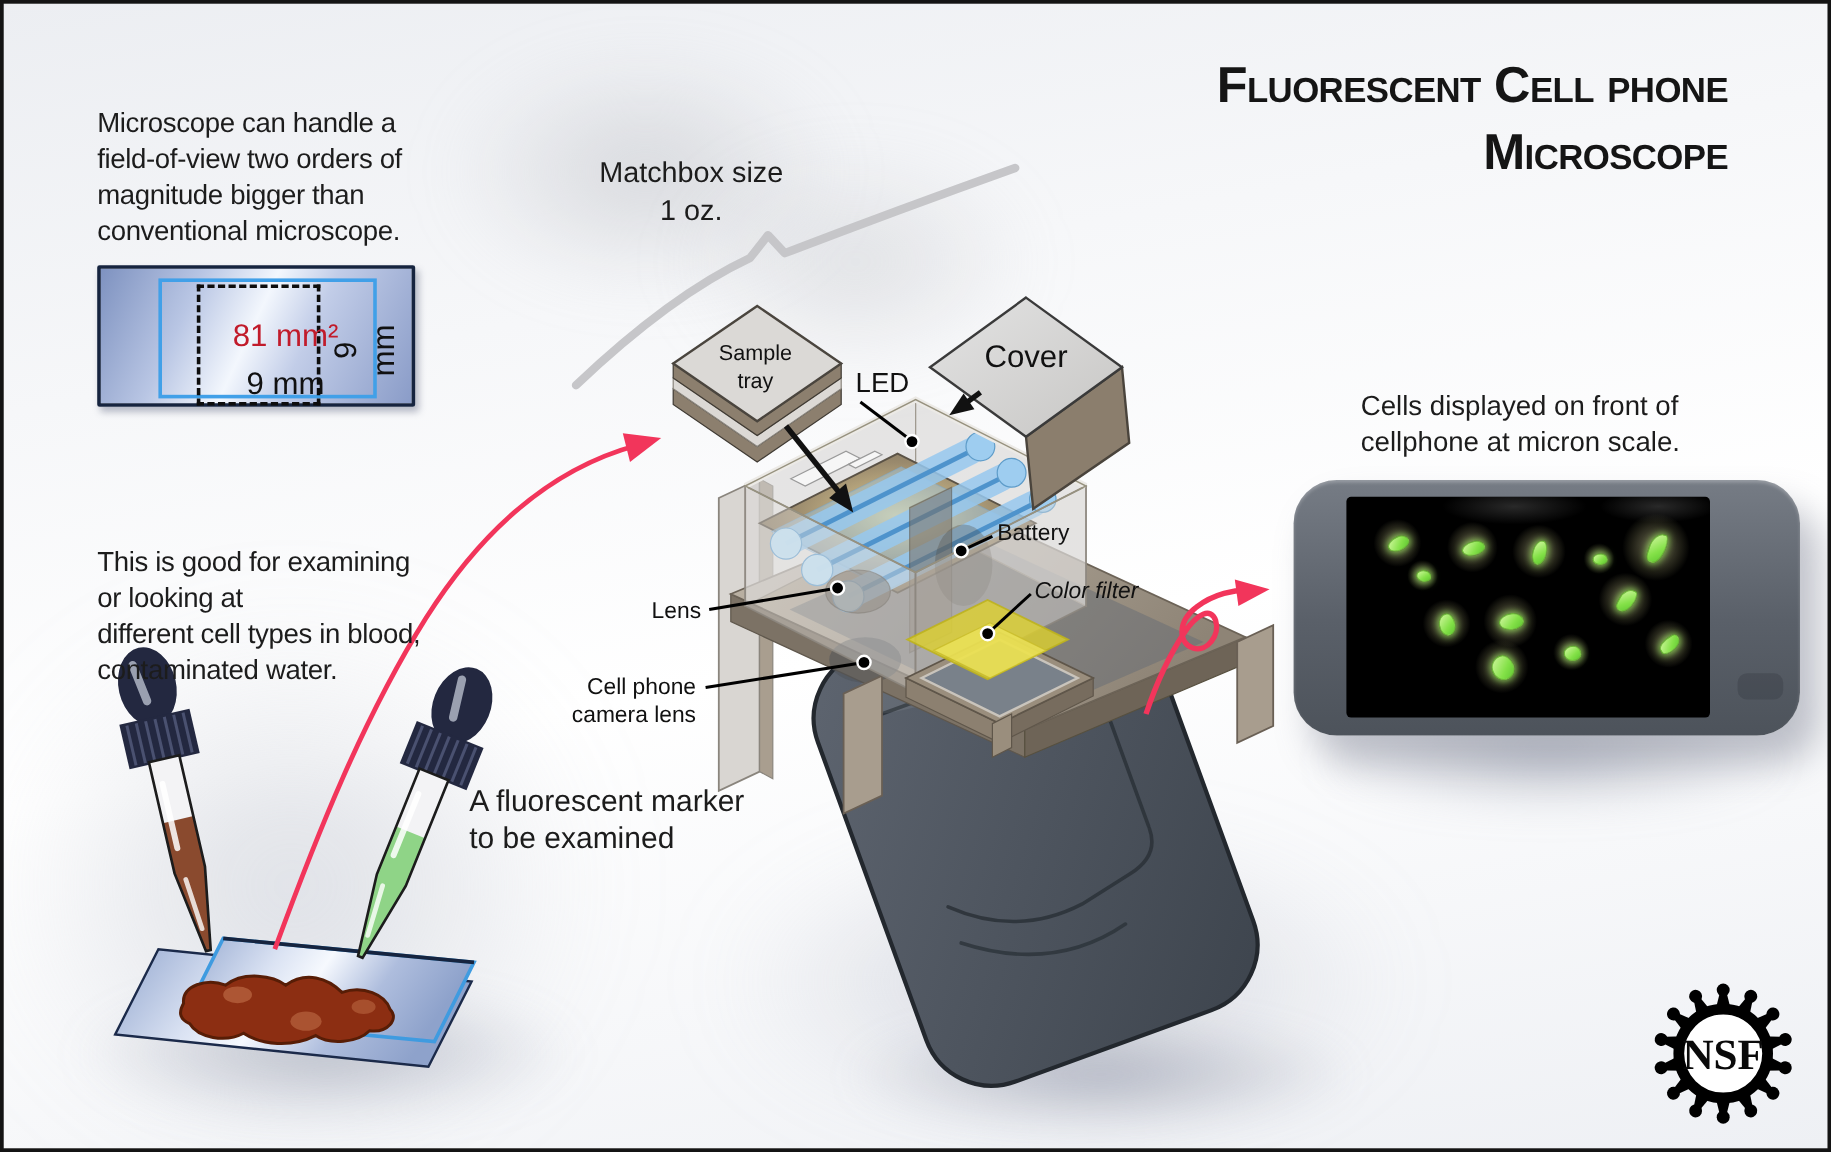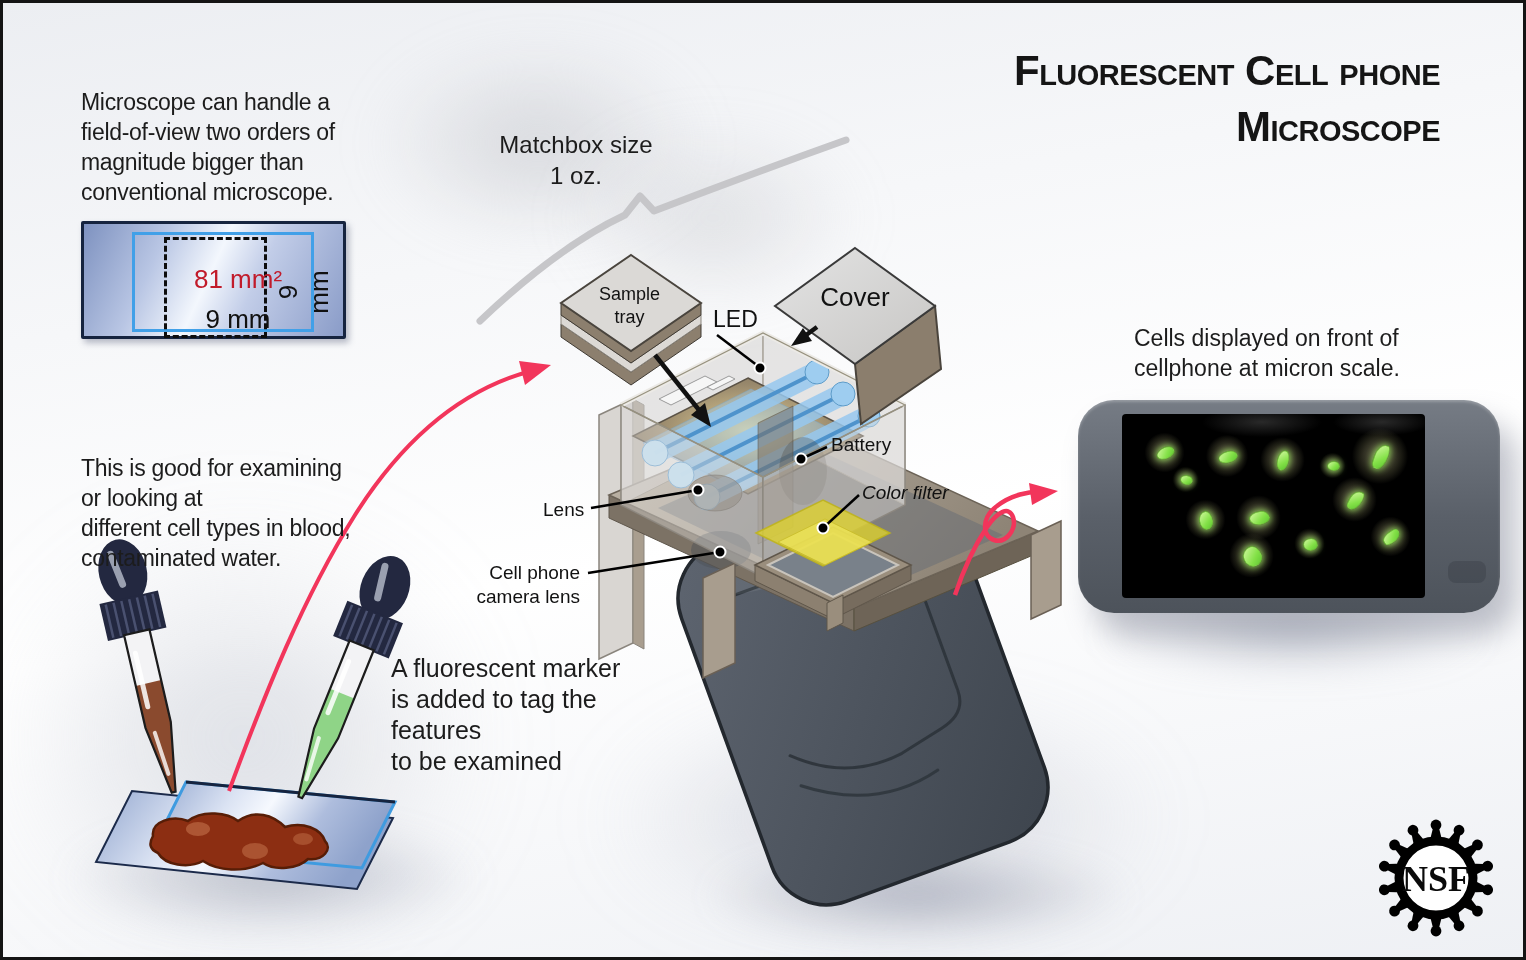--- a/index.html
+++ b/index.html
@@ -331,21 +331,20 @@
 
   <div class="para" style="left:78px;top:424px;width:300px;margin-top:26px;">
     <div>This is good for examining</div>
     <div>or looking at</div>
     <div>different cell types in blood,</div>
     <div>contaminated water.</div>
   </div>
 
   <div class="marker-note" style="left:388px;top:650px;width:300px;">
     <div>A fluorescent marker</div>
-    <div>is added to tag the features</div>
     <div>to be examined</div>
   </div>
 
   <div class="note" style="left:468px;top:126px;width:210px;">
     <div>Matchbox size</div>
     <div>1 oz.</div>
   </div>
 
   <div class="cellsnote" style="left:1131px;top:320px;width:290px;">
     <div>Cells displayed on front of</div>

